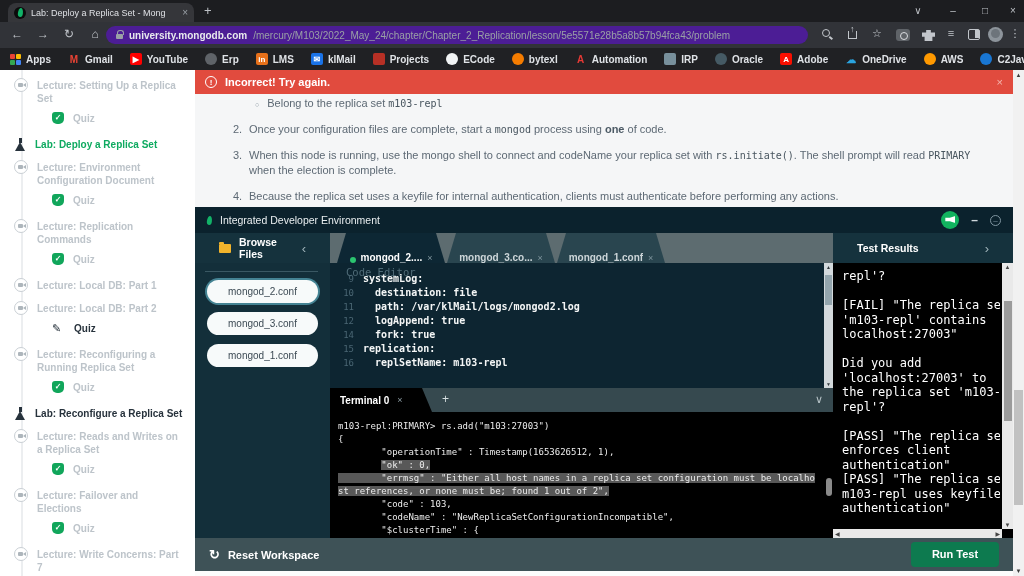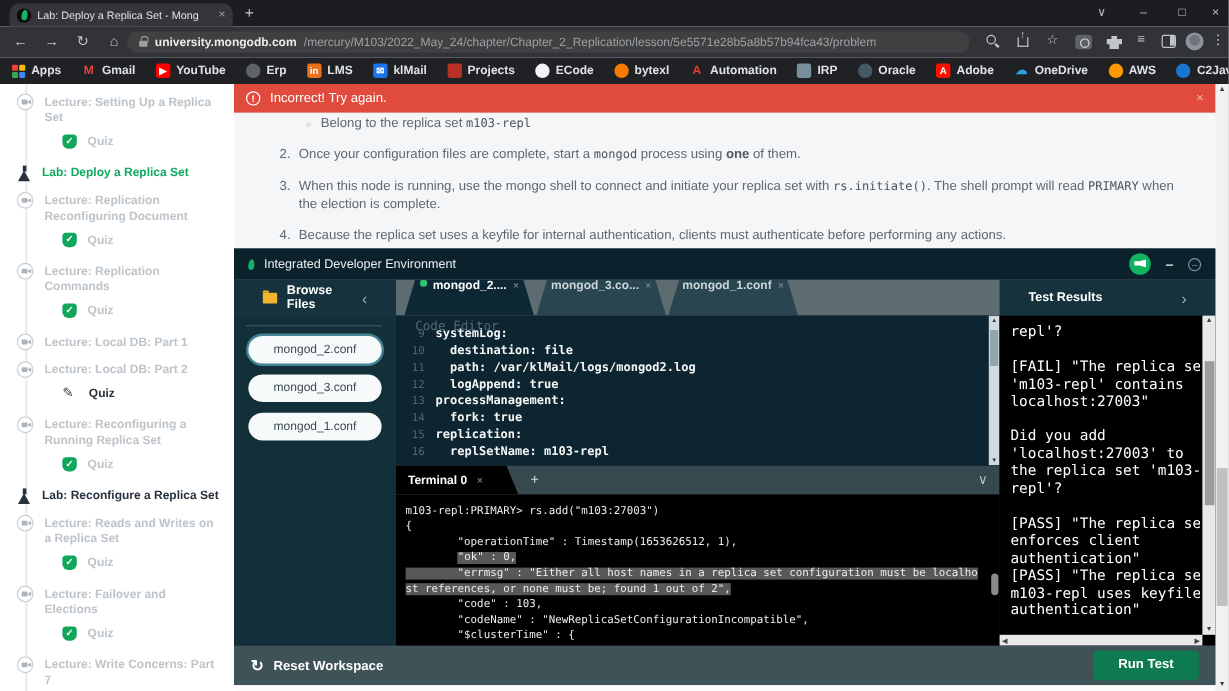--- a/index.html
+++ b/index.html
@@ -13,21 +13,21 @@
           border-radius:8px 8px 0 0; display:flex; align-items:center; padding:0 6px; gap:5px; }
   .btab .ttl { color:#dfe1e5; font-size:9px; white-space:nowrap; overflow:hidden; flex:1; }
   .btab .tclose { color:#9aa0a6; font-size:10px; }
   .favdot { width:12px; height:12px; border-radius:50%; background:#0b0b0b; display:flex; align-items:center; justify-content:center; flex:none; }
   .leaf { display:inline-block; width:5px; height:9px; background:#12b268; border-radius:50% 50% 50% 50%/60% 60% 40% 40%; transform:rotate(8deg); }
   .newtab { position:absolute; left:204px; top:3px; color:#bdc1c6; font-size:13px; }
   .winctl { position:absolute; top:2px; color:#bdc1c6; font-size:10px; width:26px; text-align:center; height:18px; line-height:18px; }
 
   .toolbar { position:absolute; left:0; top:22px; width:1024px; height:26px; background:#313338; }
   .navic { position:absolute; top:27px; color:#c2c6cb; font-size:12px; width:18px; text-align:center; }
-  .omni { position:absolute; left:106px; top:26px; width:702px; height:18px; background:#404040; border-radius:9px;
+  .omni { position:absolute; left:106px; top:26px; width:702px; height:18px; background:#4c1d95; border-radius:9px;
           display:flex; align-items:center; padding:0 10px; gap:6px; }
   .lock { width:7px; height:5px; background:#9aa0a6; border-radius:1px; position:relative; flex:none; margin-top:3px; }
   .lock:before { content:""; position:absolute; left:1px; top:-4px; width:5px; height:4px; border:1.3px solid #9aa0a6; border-bottom:none; border-radius:3px 3px 0 0; }
   .omni .dom { color:#e8eaed; font-size:10px; font-weight:bold; white-space:nowrap; }
   .omni .pth { color:#9aa0a6; font-size:10px; white-space:nowrap; overflow:hidden; }
   .tbico { position:absolute; top:27px; color:#c2c6cb; font-size:11px; text-align:center; width:18px; }
   .mag { position:absolute; width:8px; height:8px; border:1.5px solid #c2c6cb; border-radius:50%; }
   .mag:after { content:""; position:absolute; left:6px; top:7px; width:4px; height:1.5px; background:#c2c6cb; transform:rotate(40deg); }
   .shareic { position:absolute; width:9px; height:8px; border:1.3px solid #c2c6cb; border-top:none; }
   .shareic:after { content:"↑"; position:absolute; left:1px; top:-7px; color:#c2c6cb; font-size:9px; }
@@ -68,21 +68,21 @@
   .ic-flask:before { content:""; position:absolute; left:4.5px; top:0; width:3px; height:5px; background:#27323c; }
   .ic-shield { width:12px; height:12px; background:#11a65b; border-radius:3px 3px 5px 5px; color:#fff; font-size:8px;
                font-weight:bold; text-align:center; line-height:12px; flex:none; }
   .ic-pencil { width:13px; height:13px; color:#27323c; font-size:11px; line-height:13px; flex:none; }
 
   
   .alert { position:absolute; left:195px; top:70px; width:818px; height:24px; background:#e14b3e;
            display:flex; align-items:center; padding:0 10px; gap:8px; }
   .alert .aico { width:12px; height:12px; border:1.3px solid #fff; border-radius:50%; color:#fff; font-size:8px;
                  font-weight:bold; text-align:center; line-height:11px; flex:none; }
-  .alert .atxt { color:#fff; font-size:11px; font-weight:normal; }
+  .alert .atxt { color:#fff; font-size:11px; font-weight:bold; }
   .alert .aclose { margin-left:auto; color:#f3b5ae; font-size:11px; }
 
   .steps { position:absolute; left:195px; top:94px; width:818px; height:113px; background:#f5f6f7; overflow:hidden;
            padding:2px 20px 0 38px; color:#5d6974; font-size:11px; line-height:15px; }
   .bullet { margin:0 0 10px 22px; display:flex; gap:8px; align-items:baseline; }
   .bullet .mk { font-size:7px; color:#8b97a1; }
   .step { display:flex; margin-bottom:11px; }
   .step .num { width:16px; flex:none; }
   .step .segs { width:740px; }
   .codeseg { font-family:"DejaVu Sans Mono", monospace; font-size:10px; color:#48555f; }
@@ -100,21 +100,21 @@
   .hmin { color:#cfd8dc; font-size:12px; font-weight:bold; }
   .hmax { width:11px; height:11px; border:1px solid #7f95a0; border-radius:50%; color:#7f95a0; font-size:8px; text-align:center; line-height:9px; }
 
   .tabrow { position:absolute; left:0; top:26px; width:818px; height:30px; background:#5d6c70; }
   .panehead { position:absolute; top:0; height:30px; background:#15323d; display:flex; align-items:center; padding:0 24px; gap:8px; }
   .panehead .ptitle { color:#fff; font-size:10.5px; font-weight:bold; }
   .panehead .chev { color:#9fb3ba; font-size:13px; margin-left:auto; }
   .folder { width:12px; height:9px; background:#f2b42c; border-radius:1px; position:relative; flex:none; }
   .folder:before { content:""; position:absolute; left:0; top:-2px; width:5px; height:2px; background:#f2b42c; border-radius:1px 1px 0 0; }
   .etabs { position:absolute; left:142px; top:0; height:30px; display:flex; }
-  .etab { height:30px; width:108px; margin-right:2px; display:flex; align-items:flex-start; justify-content:center; gap:5px;
+  .etab { height:30px; width:108px; margin-right:2px; display:flex; align-items:flex-end; justify-content:center; gap:5px;
           clip-path:polygon(9px 0,99px 0,108px 100%,0 100%); background:#29454f; }
   .etab .elbl { color:#cdd6d9; font-size:10px; font-weight:bold; white-space:nowrap; overflow:hidden; }
   .etab .ex { color:#7f959d; font-size:9px; }
   .etab.active { background:#0d2734; }
   .etab.active .elbl { color:#fff; }
   .gdot { width:6px; height:6px; border-radius:50%; background:#2bc46f; flex:none; }
 
   .filepanel { position:absolute; left:0; top:56px; width:135px; height:275px; background:#132f3a; }
   .fdivider { position:absolute; left:10px; top:8px; width:113px; height:1px; background:#3a5863; }
   .fpills { position:absolute; left:12px; top:17px; width:111px; }
@@ -276,21 +276,21 @@
         <div class="sn muted sub">
           <span class="ic-shield">✓</span>
           <span class="slbl">Quiz</span>
         </div>
         <div class="sn green">
           <span class="ic-flask"></span>
           <span class="slbl">Lab: Deploy a Replica Set</span>
         </div>
         <div class="sn muted">
           <span class="ic-video"></span>
-          <span class="slbl">Lecture: Replication Reconfiguring Document</span>
+          <span class="slbl">Lecture: Environment Configuration Document</span>
         </div>
         <div class="sn muted sub">
           <span class="ic-shield">✓</span>
           <span class="slbl">Quiz</span>
         </div>
         <div class="sn muted">
           <span class="ic-video"></span>
           <span class="slbl">Lecture: Replication Commands</span>
         </div>
         <div class="sn muted sub">
@@ -350,25 +350,25 @@
     <span class="aclose">×</span>
   </div>
 
   <div class="steps">
       <div class="bullet">
         <span class="mk">○</span>
         <span><span>Belong to the replica set </span><span class="codeseg">m103-repl</span></span>
       </div>
       <div class="step">
         <span class="num">2.</span>
-        <div class="segs"><span>Once your configuration files are complete, start a </span><span class="codeseg">mongod</span><span> process using </span><span class="boldseg">one</span><span> of them.</span></div>
+        <div class="segs"><span>Once your configuration files are complete, start a </span><span class="codeseg">mongod</span><span> process using </span><span class="boldseg">one</span><span> of code.</span></div>
       </div>
       <div class="step">
         <span class="num">3.</span>
-        <div class="segs"><span>When this node is running, use the mongo shell to connect and initiate your replica set with </span><span class="codeseg">rs.initiate()</span><span>. The shell prompt will read </span><span class="codeseg">PRIMARY</span><span> when the election is complete.</span></div>
+        <div class="segs"><span>When this node is running, use the mongo shell to connect and codeName your replica set with </span><span class="codeseg">rs.initiate()</span><span>. The shell prompt will read </span><span class="codeseg">PRIMARY</span><span> when the election is complete.</span></div>
       </div>
       <div class="step">
         <span class="num">4.</span>
         <div class="segs"><span>Because the replica set uses a keyfile for internal authentication, clients must authenticate before performing any actions.</span></div>
       </div>
     </div>
 
   <div class="ide">
     <div class="ide-head">
       <span class="leaf"></span>
@@ -426,24 +426,20 @@
             <span class="ln">10</span>
             <span class="ct">  destination: file</span>
           </div>
           <div class="cl">
             <span class="ln">11</span>
             <span class="ct">  path: /var/klMail/logs/mongod2.log</span>
           </div>
           <div class="cl">
             <span class="ln">12</span>
             <span class="ct">  logAppend: true</span>
-          </div>
-          <div class="cl">
-            <span class="ln">13</span>
-            <span class="ct">processManagement:</span>
           </div>
           <div class="cl">
             <span class="ln">14</span>
             <span class="ct">  fork: true</span>
           </div>
           <div class="cl">
             <span class="ln">15</span>
             <span class="ct">replication:</span>
           </div>
           <div class="cl">

